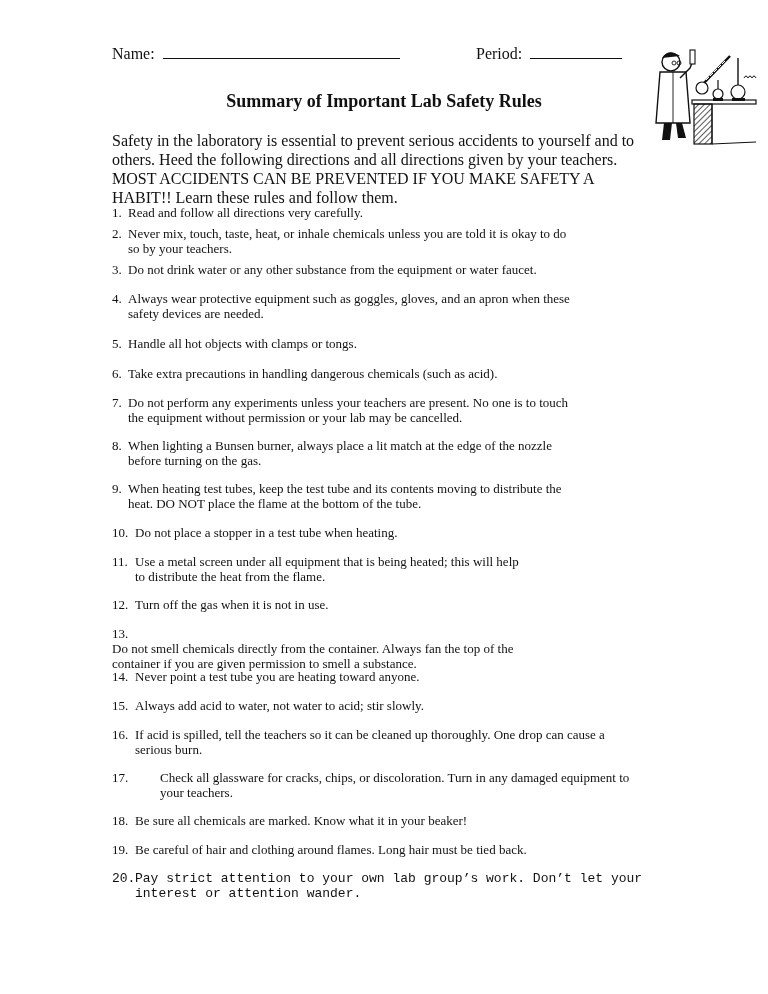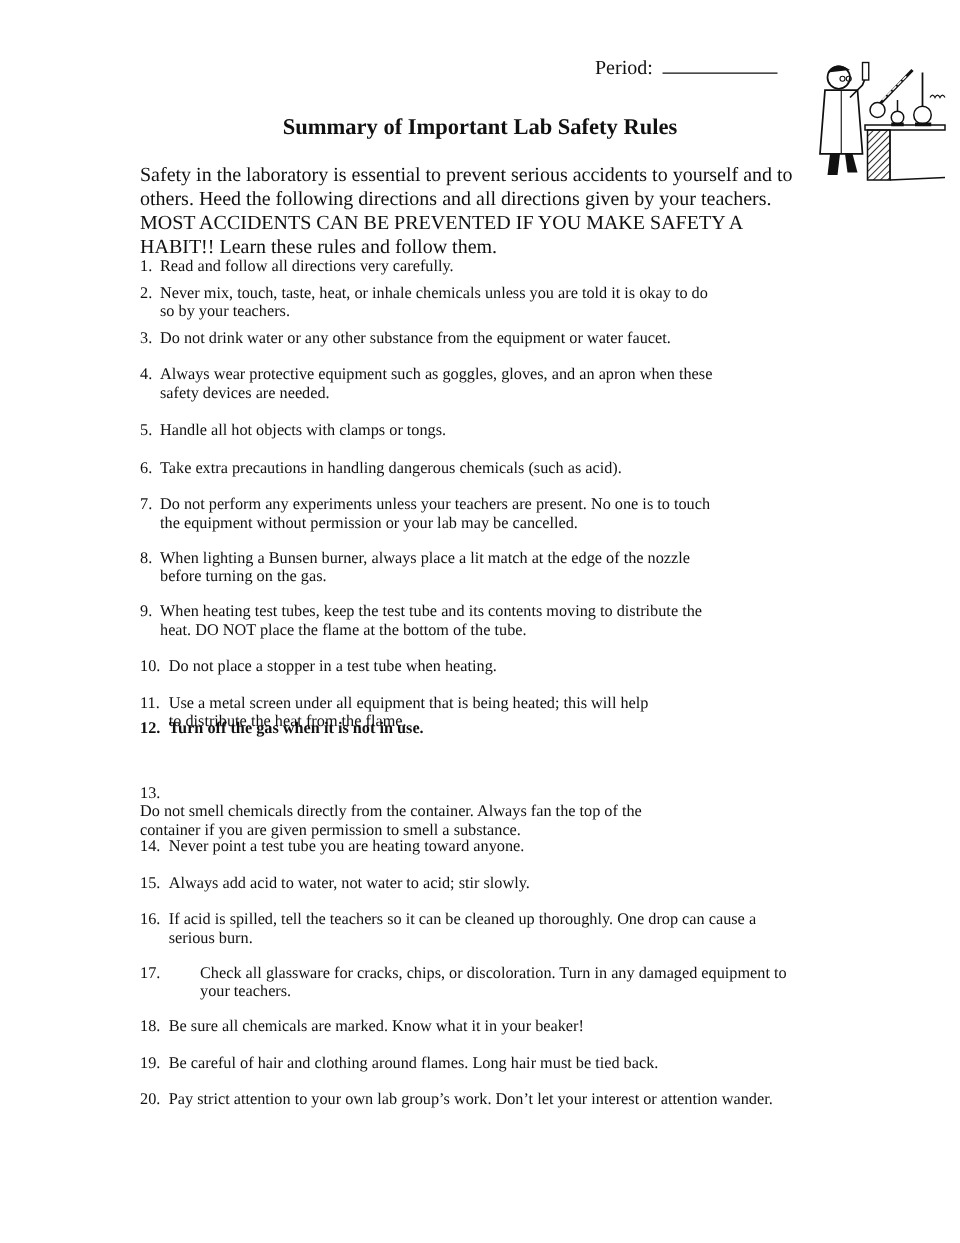--- a/index.html
+++ b/index.html
@@ -90,20 +90,24 @@
       top: 28px;
       width: 110px;
       height: 120px;
     }
   </style>
 </head>
 <body>
 
 <div class="page">
 
+  <div class="header-line name-field">
+    <span>Name:</span>
+    <span class="blank name-blank"></span>
+  </div>
 
   <div class="header-line period-field">
     <span>Period:</span>
     <span class="blank period-blank"></span>
   </div>
 
   <div class="illustration">
     <svg width="110" height="120" viewBox="0 0 110 120" xmlns="http://www.w3.org/2000/svg">
       <defs>
         <pattern id="hatch" patternUnits="userSpaceOnUse" width="4" height="4" patternTransform="rotate(45)">
@@ -186,21 +190,21 @@
       <span class="txt">When heating test tubes, keep the test tube and its contents moving to distribute the heat.  DO NOT place the flame at the bottom of the tube.</span>
     </li>
     <li class="rule double" style="top:525px; width:480px;">
       <span class="num">10.</span>
       <span class="txt">Do not place a stopper in a test tube when heating.</span>
     </li>
     <li class="rule double" style="top:554px; width:420px;">
       <span class="num">11.</span>
       <span class="txt">Use a metal screen under all equipment that is being heated; this will help to distribute the heat from the flame.</span>
     </li>
-    <li class="rule double" style="top:574px; width:480px;font-weight:bold;">
+    <li class="rule double" style="top:597px; width:480px;">
       <span class="num">12.</span>
       <span class="txt">Turn off the gas when it is not in use.</span>
     </li>
     <li class="rule double" style="top:626px; width:420px;flex-direction:column;">
       <span class="num">13.</span>
       <span class="txt">Do not smell chemicals directly from the container.  Always fan the top of the container if you are given permission to smell a substance.</span>
     </li>
     <li class="rule double" style="top:669px; width:480px;">
       <span class="num">14.</span>
       <span class="txt">Never point a test tube you are heating toward anyone.</span>
@@ -218,19 +222,19 @@
       <span class="txt">Check all glassware for cracks, chips, or discoloration.  Turn in any damaged equipment to your teachers.</span>
     </li>
     <li class="rule double" style="top:813px; width:525px;">
       <span class="num">18.</span>
       <span class="txt">Be sure all chemicals are marked.  Know what it in your beaker!</span>
     </li>
     <li class="rule double" style="top:842px; width:525px;">
       <span class="num">19.</span>
       <span class="txt">Be careful of hair and clothing around flames.  Long hair must be tied back.</span>
     </li>
-    <li class="rule double" style="top:871px; width:540px;">
+    <li class="rule double" style="top:871px; width:540px;font-family:Liberation Mono, monospace;">
       <span class="num">20.</span>
       <span class="txt">Pay strict attention to your own lab group’s work.  Don’t let your interest or attention wander.</span>
     </li>
   </ol>
 
 </div>
 
 </body></html>

